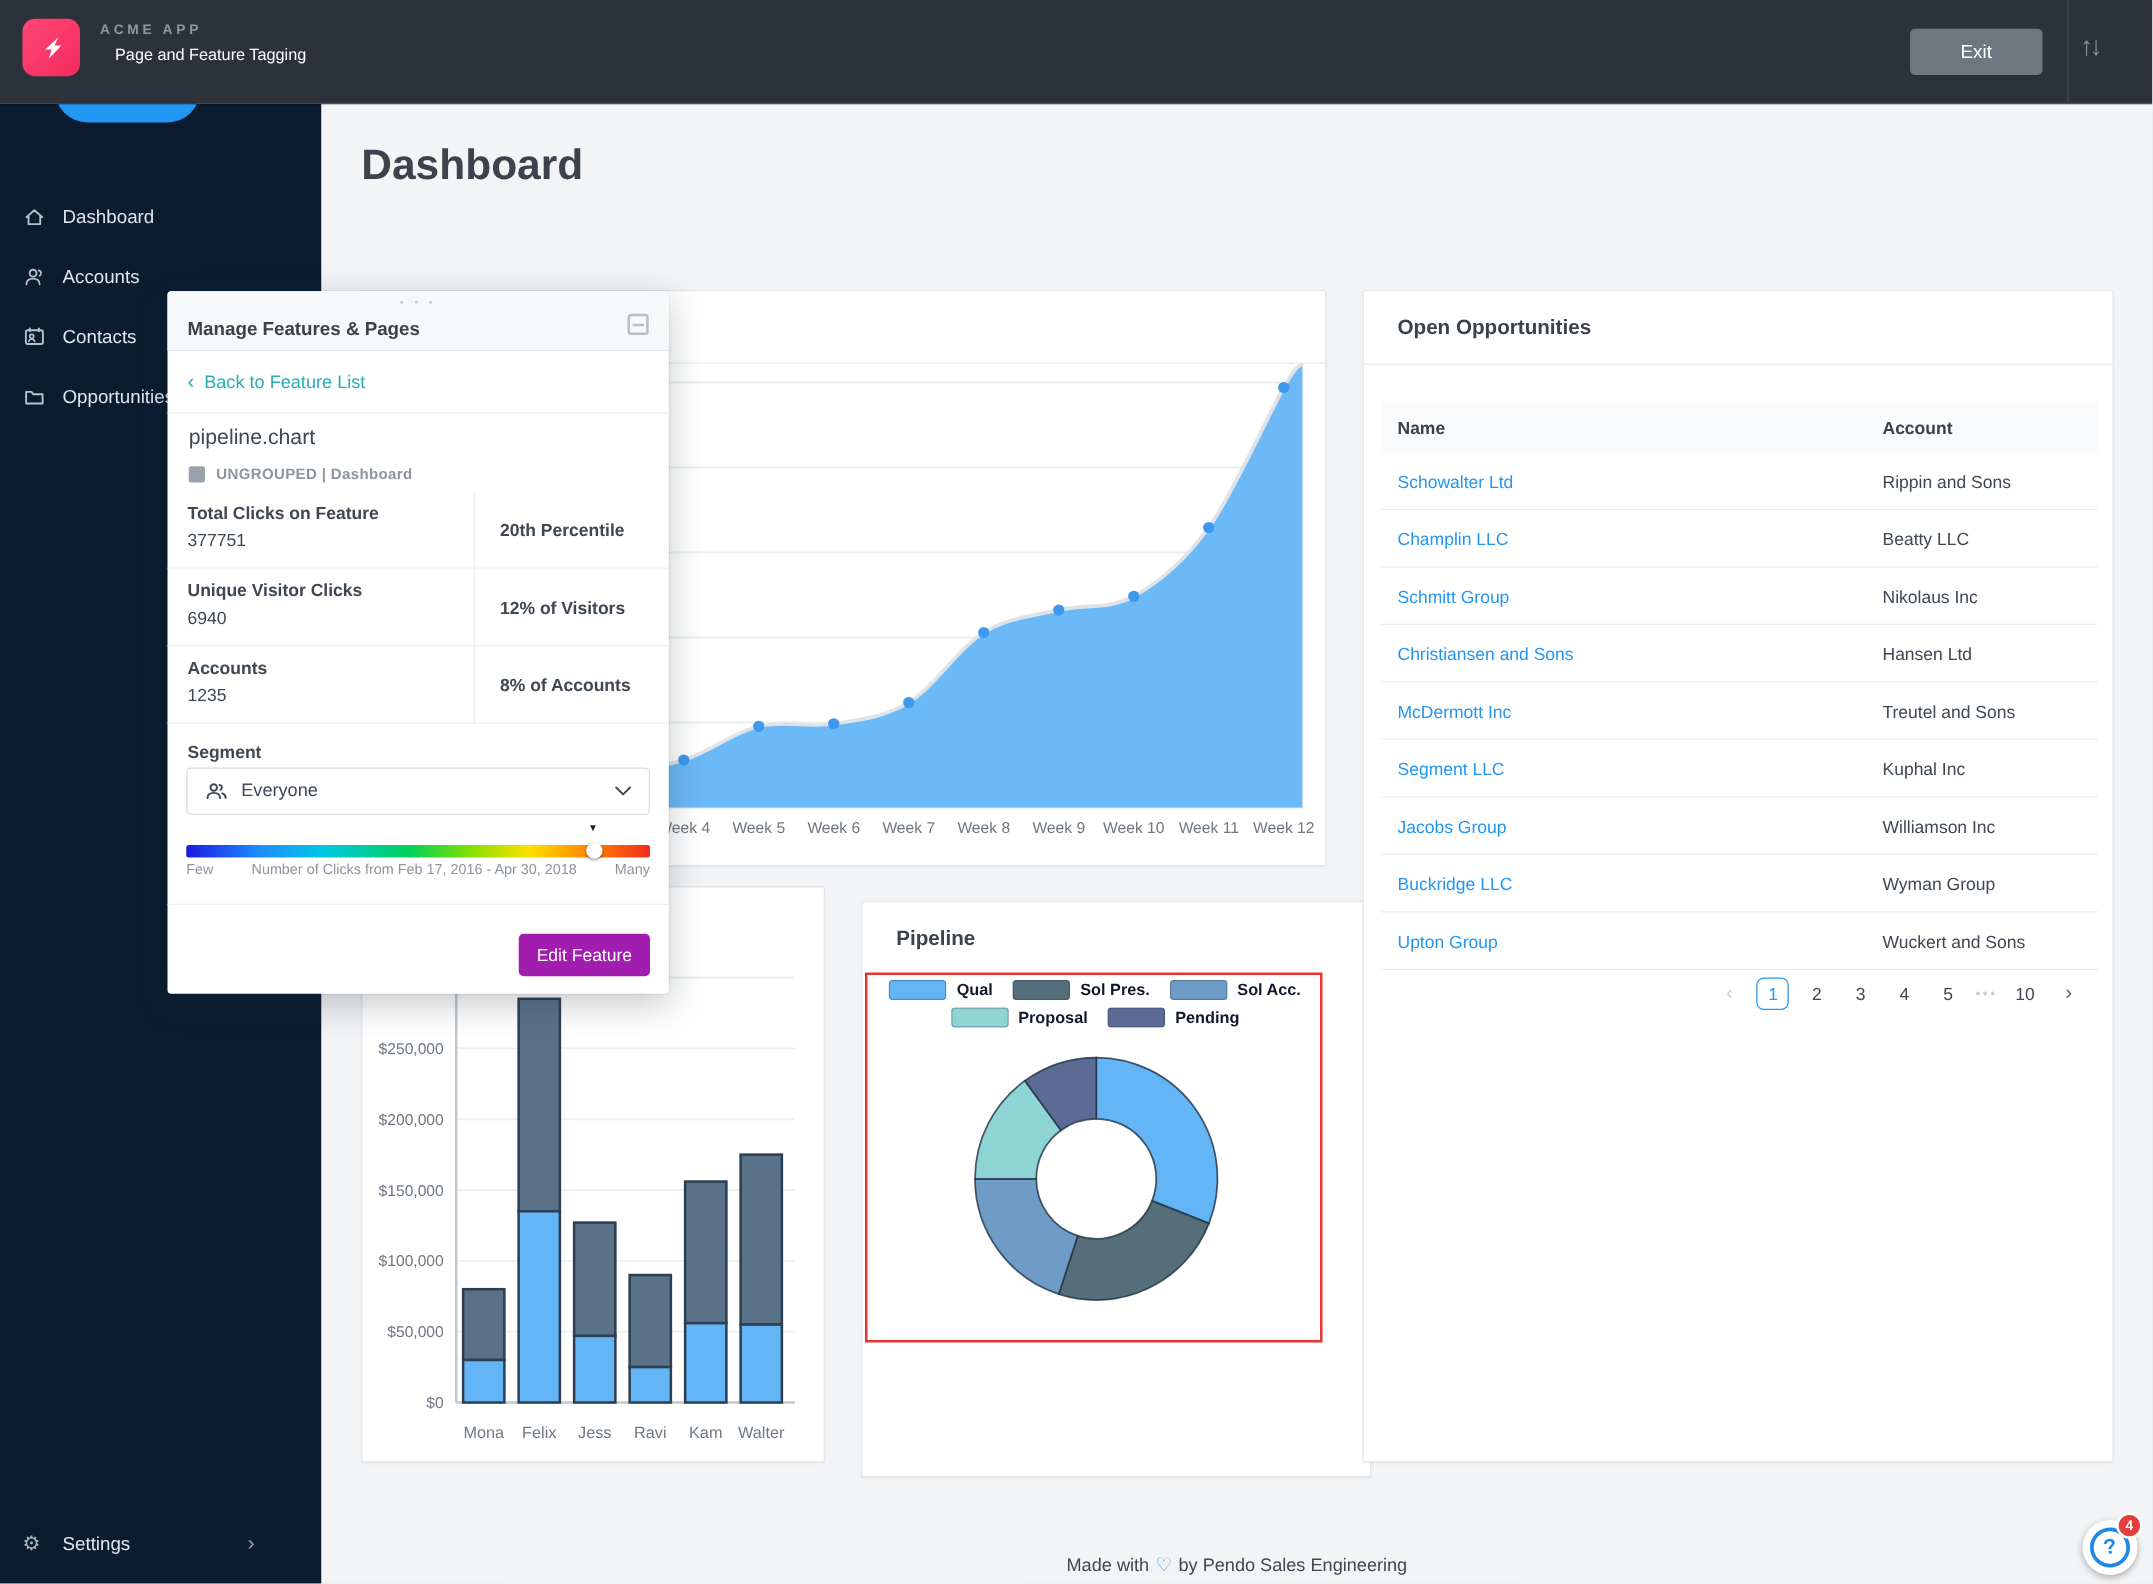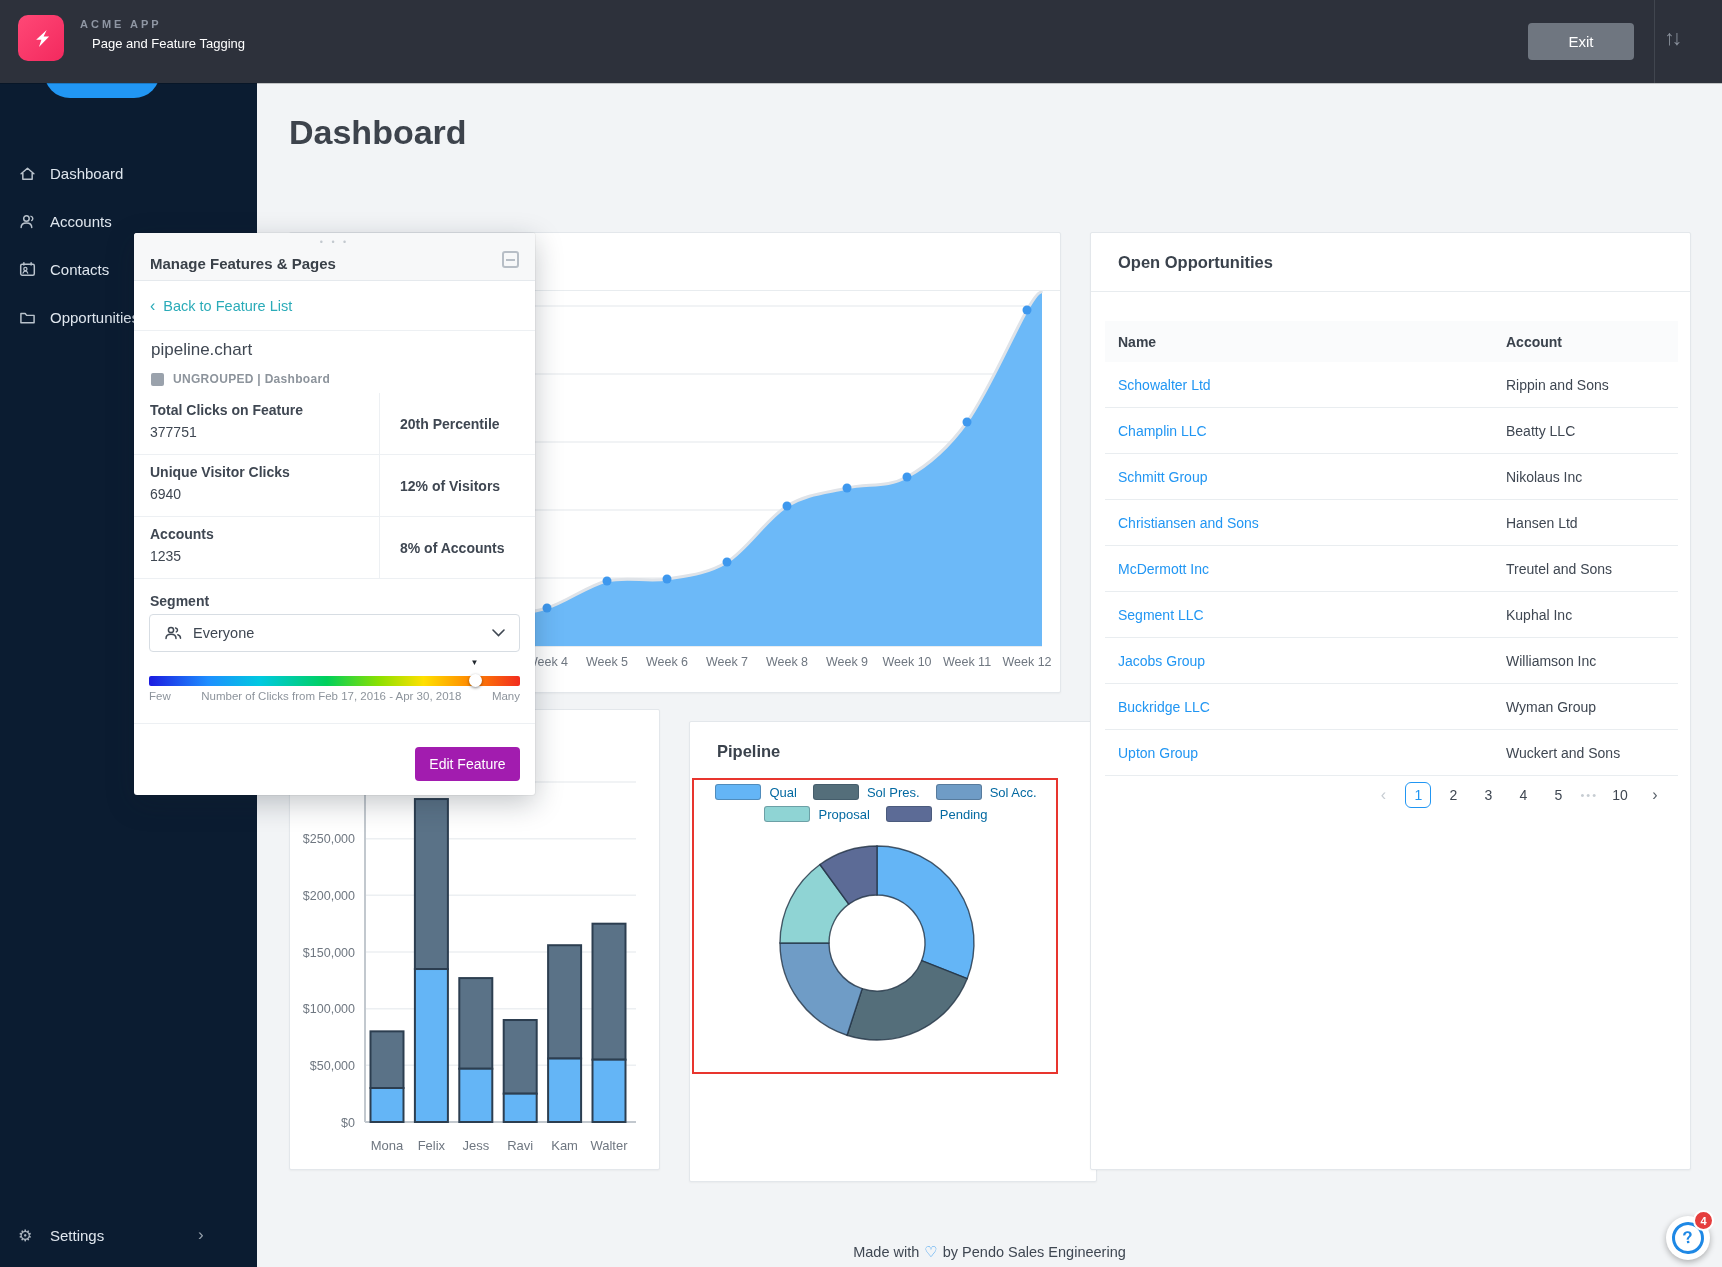--- a/index.html
+++ b/index.html
@@ -34,21 +34,21 @@
   .card-activity .hdr{position:absolute;left:0;top:0;width:100%;height:58px;border-bottom:1px solid #e8ecef;}
   .card-bars{left:289px;top:709px;width:371px;height:461px;}
   .card-pipeline{left:689px;top:709px;width:408px;height:461px;margin-top:12px;}
   .card-opps{left:1090px;top:232px;width:601px;height:938px;}
   .card-title{position:absolute;left:27px;top:20px;font-size:16.5px;font-weight:700;color:#3a424c;}
 
   
   .red-box{position:absolute;left:2px;top:56px;width:366px;height:296px;border:2px solid #e8352e;pointer-events:none;z-index:5;}
   .legend{position:absolute;left:0;top:62px;width:372px;display:flex;flex-direction:column;align-items:center;gap:6px;}
   .legend-row{display:flex;align-items:center;justify-content:center;gap:16px;}
-  .legend-item{display:flex;align-items:center;gap:8px;font-size:13px;color:#0369a1;}
+  .legend-item{display:flex;align-items:flex-start;gap:8px;font-size:13px;color:#0f172a;font-weight:bold;}
   .legend-swatch{width:46px;height:16px;border-radius:3px;border:1px solid rgba(44,62,80,.35);}
 
   
   .opps-divider{position:absolute;left:0;top:58px;width:100%;border-top:1px solid #e8ecef;}
   .opps-table{position:absolute;left:14px;top:88px;width:573px;}
   .opps-head{display:grid;grid-template-columns:388px 1fr;height:41px;background:#fafbfc;align-items:center;font-size:14px;font-weight:700;color:#3a424c;}
   .opps-head div{padding-left:13px;}
   .opps-row{display:grid;grid-template-columns:388px 1fr;height:46px;align-items:center;border-bottom:1px solid #e9edf0;font-size:14px;color:#3f4752;}
   .opps-row div{padding-left:13px;}
   .opps-row a{color:#2196f3;text-decoration:none;cursor:pointer;}

